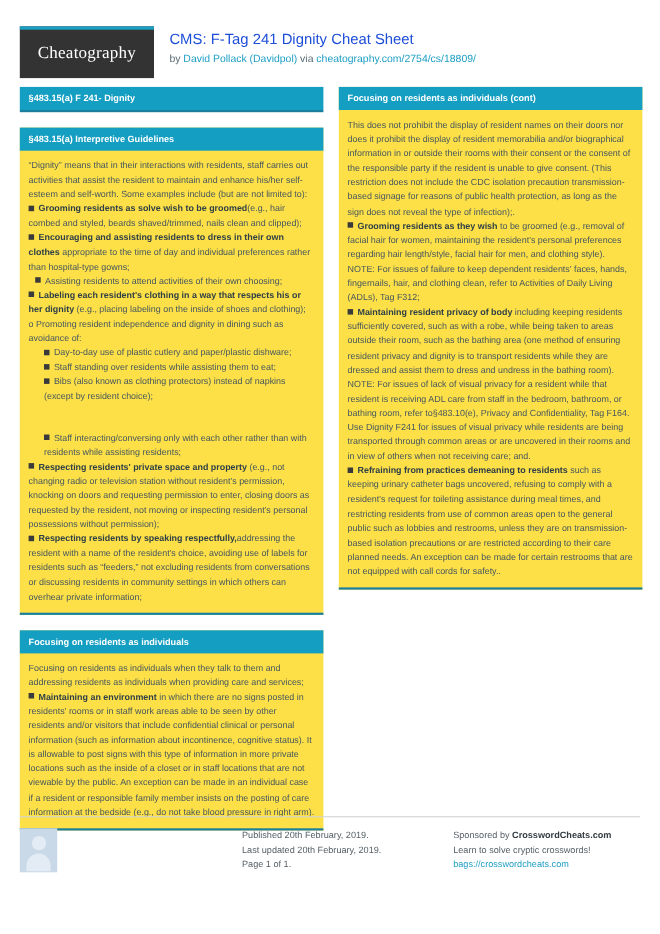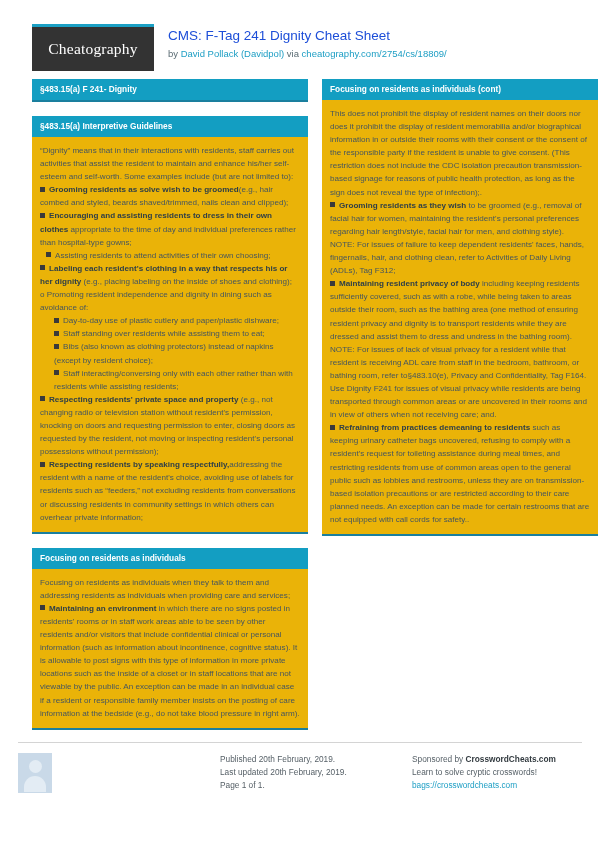--- a/index.html
+++ b/index.html
@@ -12,21 +12,21 @@
     height: 849px;
     font-family: "Liberation Sans", sans-serif;
     color: #3b4a52;
     overflow: hidden;
     position: relative;
   }
   .page {
     width: 600px;
     height: 849px;
     box-sizing: border-box;
-    padding: 0 32px;
+    padding: 0 18px;
     position: relative;
   }
 
   
   .header {
     display: flex;
     align-items: flex-start;
     padding-top: 24px;
     padding-bottom: 8px;
   }
@@ -77,21 +77,21 @@
   }
   .col {
     width: 276px;
     flex: 0 0 276px;
   }
 
   
   .card {
     margin-bottom: 14px;
     border-bottom: 2px solid #1a7f9e;
-    background: #eab308;
+    background: #fde047;
   }
   .card-head {
     background: #139ec2;
     color: #ffffff;
     font-size: 8.3px;
     font-weight: bold;
     padding: 5px 7px 5px 8px;
     line-height: 11px;
   }
   .card-body {
@@ -186,21 +186,21 @@
           <div class="card-body">
             <p><span>“Dignity” means that in their interactions with residents, staff carries out activities that assist the resident to maintain and enhance his/her self-esteem and self-worth. Some examples include (but are not limited to):</span></p>
             <p><span class="bullet"></span><span class="b">Grooming residents as solve wish to be groomed</span><span>(e.g., hair combed and styled, beards shaved/trimmed, nails clean and clipped);</span></p>
             <p><span class="bullet"></span><span class="b">Encouraging and assisting residents to dress in their own clothes</span><span> appropriate to the time of day and individual preferences rather than hospital-type gowns;</span></p>
             <p style="padding-left: 6px;"><span class="bullet"></span><span>Assisting residents to attend activities of their own choosing;</span></p>
             <p><span class="bullet"></span><span class="b">Labeling each resident's clothing in a way that respects his or her dignity</span><span> (e.g., placing labeling on the inside of shoes and clothing);</span></p>
             <p><span>o Promoting resident independence and dignity in dining such as avoidance of:</span></p>
             <p style="padding-left: 14px;"><span class="bullet"></span><span>Day-to-day use of plastic cutlery and paper/plastic dishware;</span></p>
             <p style="padding-left: 14px;"><span class="bullet"></span><span>Staff standing over residents while assisting them to eat;</span></p>
             <p style="padding-left: 14px;"><span class="bullet"></span><span>Bibs (also known as clothing protectors) instead of napkins (except by resident choice);</span></p>
-            <p style="padding-left: 14px;"><span class="bullet"></span><span>Staff interacting/conversing only with each other rather than with residents while assisting residents;</span></p>
+            <p style="padding-left: 14px; margin-top: 25px;"><span class="bullet"></span><span>Staff interacting/conversing only with each other rather than with residents while assisting residents;</span></p>
             <p><span class="bullet"></span><span class="b">Respecting residents' private space and property</span><span> (e.g., not changing radio or television station without resident's permission, knocking on doors and requesting permission to enter, closing doors as requested by the resident, not moving or inspecting resident's personal possessions without permission);</span></p>
             <p><span class="bullet"></span><span class="b">Respecting residents by speaking respectfully,</span><span>addressing the resident with a name of the resident's choice, avoiding use of labels for residents such as “feeders,” not excluding residents from conversations or discussing residents in community settings in which others can overhear private information;</span></p>
           </div>
         </div>
         <div class="card">
           <div class="card-head">Focusing on residents as individuals</div>
           <div class="card-body">
             <p><span>Focusing on residents as individuals when they talk to them and addressing residents as individuals when providing care and services;</span></p>
             <p><span class="bullet"></span><span class="b">Maintaining an environment</span><span> in which there are no signs posted in residents' rooms or in staff work areas able to be seen by other residents and/or visitors that include confidential clinical or personal information (such as information about incontinence, cognitive status). It is allowable to post signs with this type of information in more private locations such as the inside of a closet or in staff locations that are not viewable by the public. An exception can be made in an individual case if a resident or responsible family member insists on the posting of care information at the bedside (e.g., do not take blood pressure in right arm).</span></p>
           </div>

